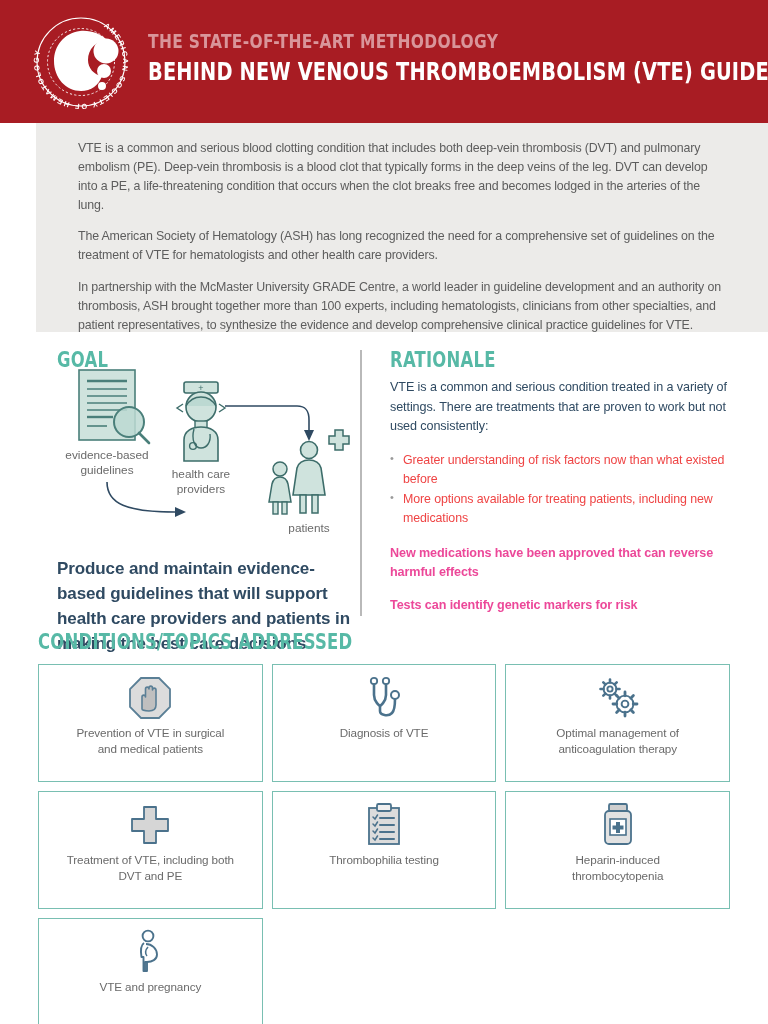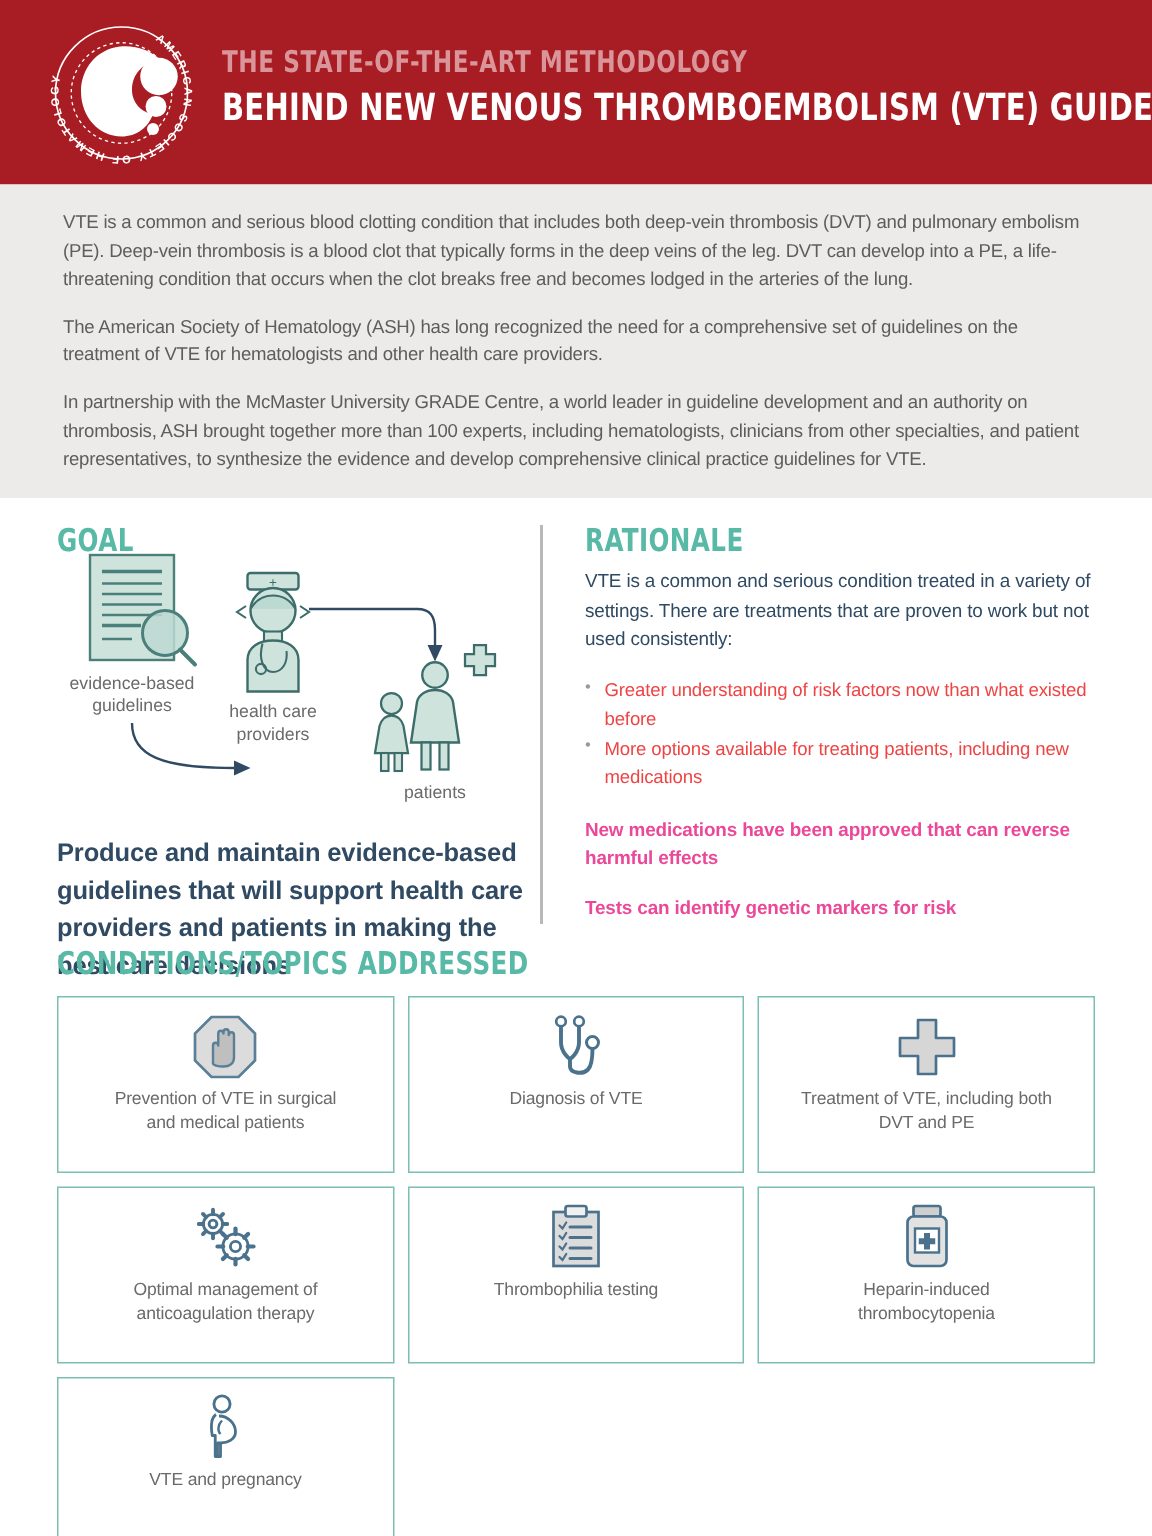--- a/index.html
+++ b/index.html
@@ -57,20 +57,21 @@
     line-height: 1.3;
     margin-top: 3px;
   }
 
   
   .intro {
     background: #ecebe9;
     padding: 16px 42px 22px 42px;
     box-sizing: border-box;
     height: 209px;
+    margin-left: 36px;
   }
   .intro p {
     margin: 0 0 13px 0;
     font-size: 12.4px;
     line-height: 1.52;
     color: #5d5d5d;
     letter-spacing: -0.15px;
   }
   .intro p:last-child { margin-bottom: 0; }
 
@@ -78,21 +79,21 @@
   .mid {
     display: flex;
     padding: 16px 0 0 0;
     position: relative;
     height: 290px;
     box-sizing: border-box;
   }
   .mid-left {
     width: 360px;
     flex: 0 0 360px;
-    padding-left: 38px;
+    padding-left: 57px;
     box-sizing: border-box;
   }
   .mid-divider {
     width: 2px;
     background: #b9b9b9;
     margin-top: 2px;
     margin-bottom: 6px;
     flex: 0 0 2px;
   }
   .mid-right {
@@ -347,32 +348,20 @@
         <svg width="46" height="46" viewBox="0 0 46 46">
           <circle cx="13" cy="6" r="3.2" fill="#fff" stroke="#4b728c" stroke-width="1.8"></circle>
           <circle cx="25" cy="6" r="3.2" fill="#fff" stroke="#4b728c" stroke-width="1.8"></circle>
           <path d="M13 9.5 L13 20 C13 27 19 31 19 31 C19 31 25 27 25 20 L25 9.5" fill="none" stroke="#4b728c" stroke-width="2.6" stroke-linecap="round"></path>
           <path d="M19 31 L19 36 C19 40 27 42 31 38 C34 35 34 28 34 24" fill="none" stroke="#4b728c" stroke-width="2.6" stroke-linecap="round"></path>
           <circle cx="34" cy="20" r="4" fill="#fff" stroke="#4b728c" stroke-width="2"></circle>
         </svg>
       </div>
       <div class="card-label">
         <span>Diagnosis of VTE</span>
-      </div>
-    </div>
-
-    <div class="card">
-      <div class="card-icon">
-        <svg width="46" height="46" viewBox="0 0 46 46">
-          <path d="M17 5 h12 v12 h12 v12 h-12 v12 h-12 v-12 h-12 v-12 h12 z" fill="#d6d6d6" stroke="#4b728c" stroke-width="1.8" stroke-linejoin="round"></path>
-        </svg>
-      </div>
-      <div class="card-label">
-        <span>Treatment of VTE, including both</span><br>
-        <span>DVT and PE</span>
       </div>
     </div>
 
     <div class="card">
       <div class="card-icon">
         <svg width="48" height="46" viewBox="0 0 48 46">
           <g fill="none" stroke="#4b728c" stroke-width="1.9">
             <circle cx="16" cy="14" r="6.4"></circle>
             <circle cx="16" cy="14" r="2.6"></circle>
             <g stroke-width="2.6" stroke-linecap="round">
@@ -402,20 +391,32 @@
       </div>
       <div class="card-label">
         <span>Optimal management of</span><br>
         <span>anticoagulation therapy</span>
       </div>
     </div>
 
     <div class="card">
       <div class="card-icon">
         <svg width="46" height="46" viewBox="0 0 46 46">
+          <path d="M17 5 h12 v12 h12 v12 h-12 v12 h-12 v-12 h-12 v-12 h12 z" fill="#d6d6d6" stroke="#4b728c" stroke-width="1.8" stroke-linejoin="round"></path>
+        </svg>
+      </div>
+      <div class="card-label">
+        <span>Treatment of VTE, including both</span><br>
+        <span>DVT and PE</span>
+      </div>
+    </div>
+
+    <div class="card">
+      <div class="card-icon">
+        <svg width="46" height="46" viewBox="0 0 46 46">
           <rect x="8" y="6" width="30" height="36" fill="#dcdcdc" stroke="#4b728c" stroke-width="1.8"></rect>
           <rect x="16" y="2" width="14" height="7" rx="1.5" fill="#f0f0f0" stroke="#4b728c" stroke-width="1.8"></rect>
           <g stroke="#4b728c" stroke-width="2" stroke-linecap="round">
             <line x1="19" y1="16" x2="33" y2="16"></line>
             <line x1="19" y1="23" x2="33" y2="23"></line>
             <line x1="19" y1="30" x2="33" y2="30"></line>
             <line x1="19" y1="37" x2="33" y2="37"></line>
           </g>
           <g stroke="#4b728c" stroke-width="1.5" stroke-linecap="round" fill="none">
             <path d="M12 15 l2 2 l2.5 -4"></path>

